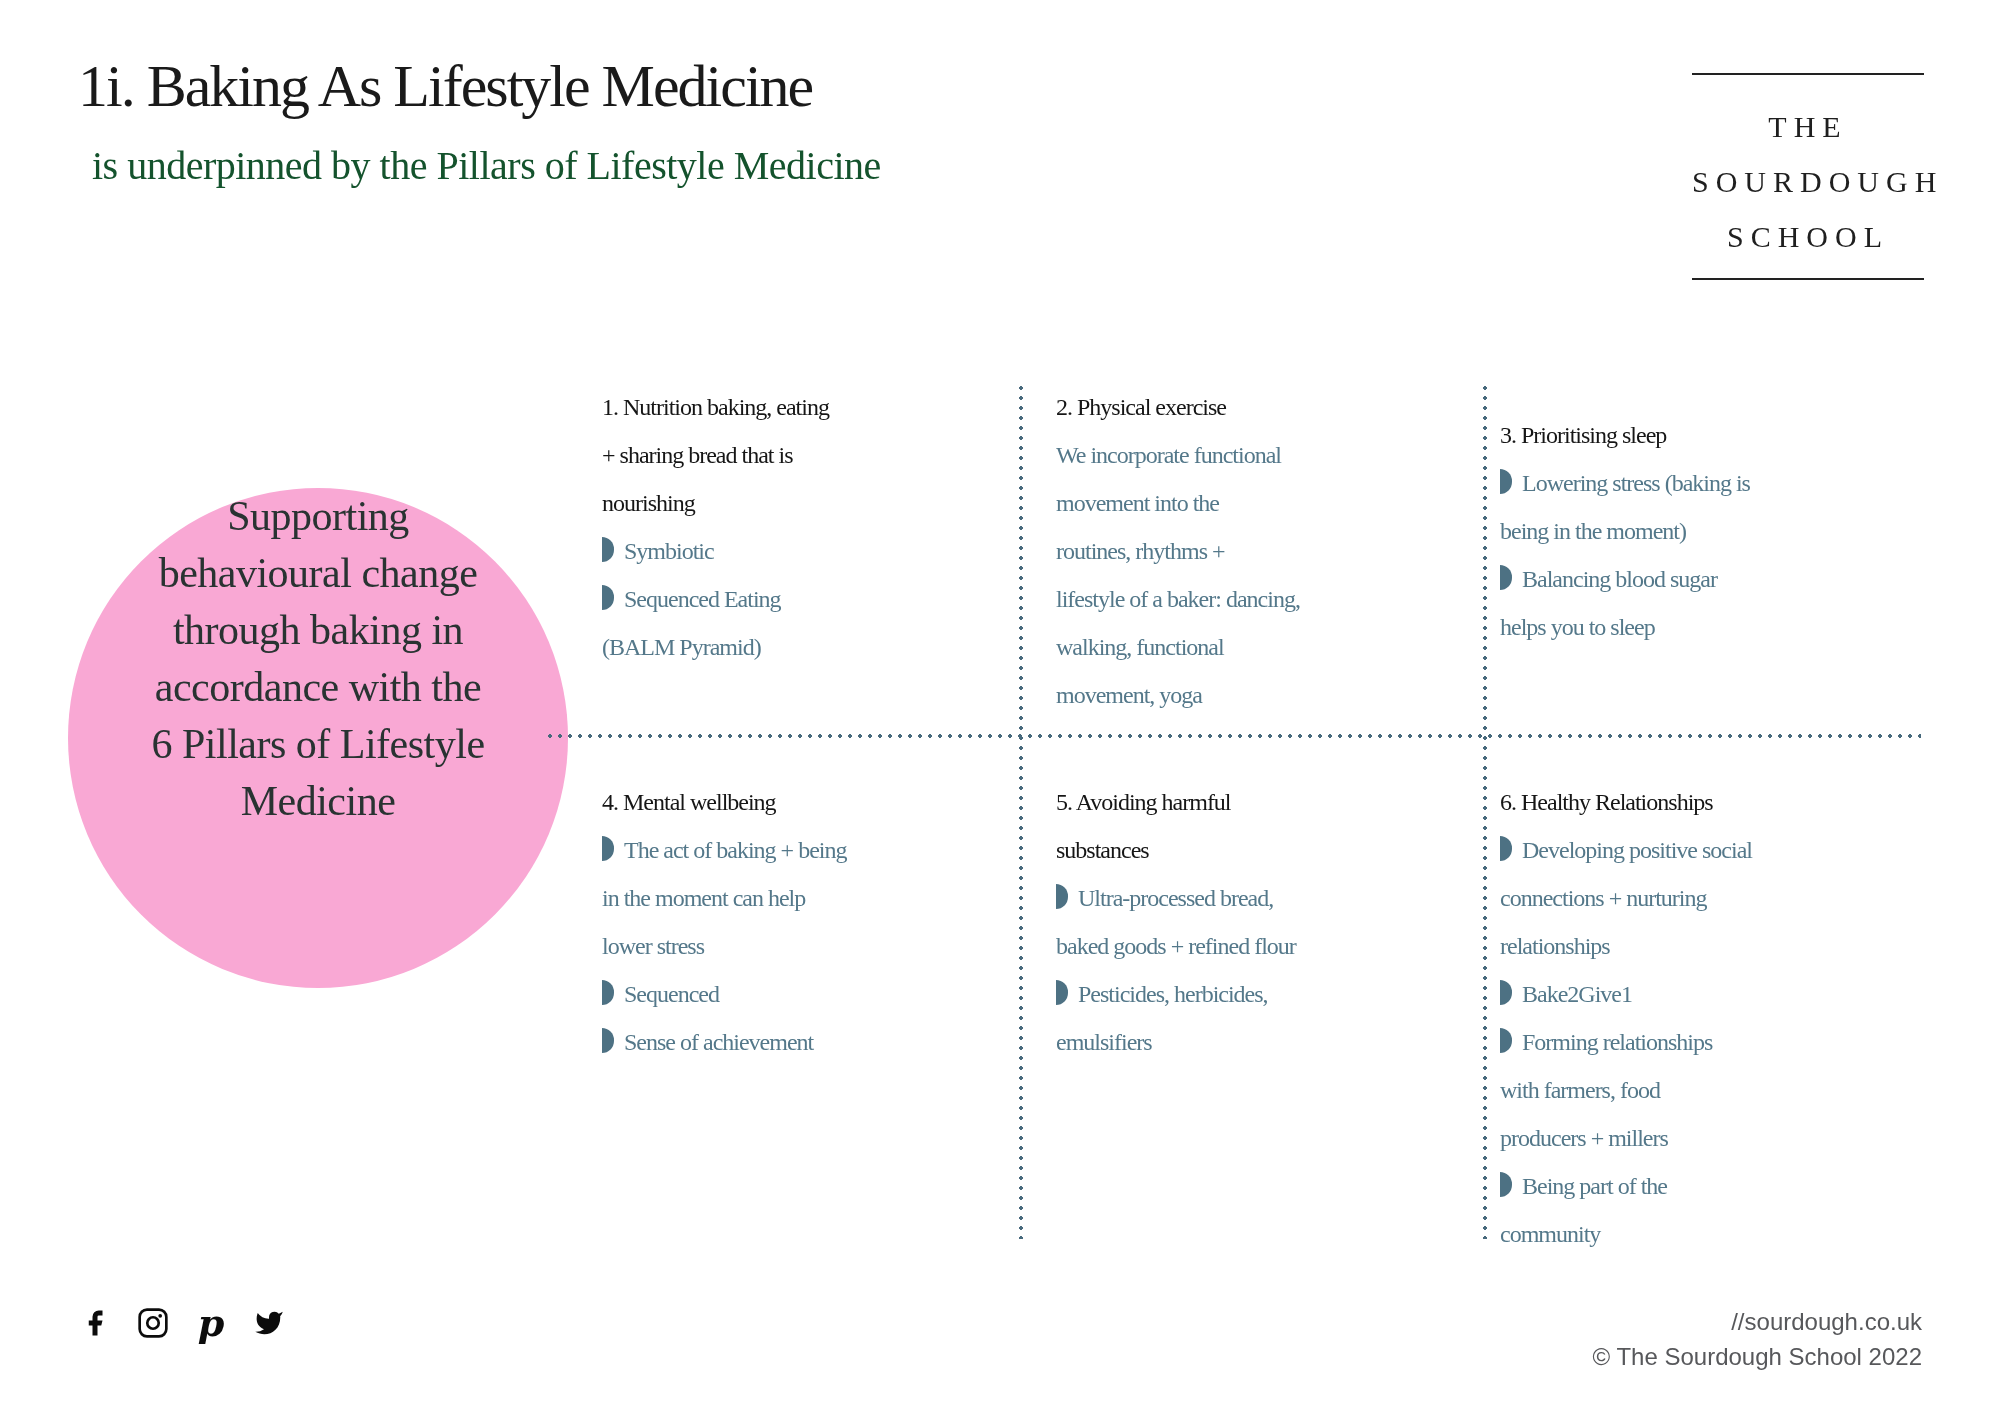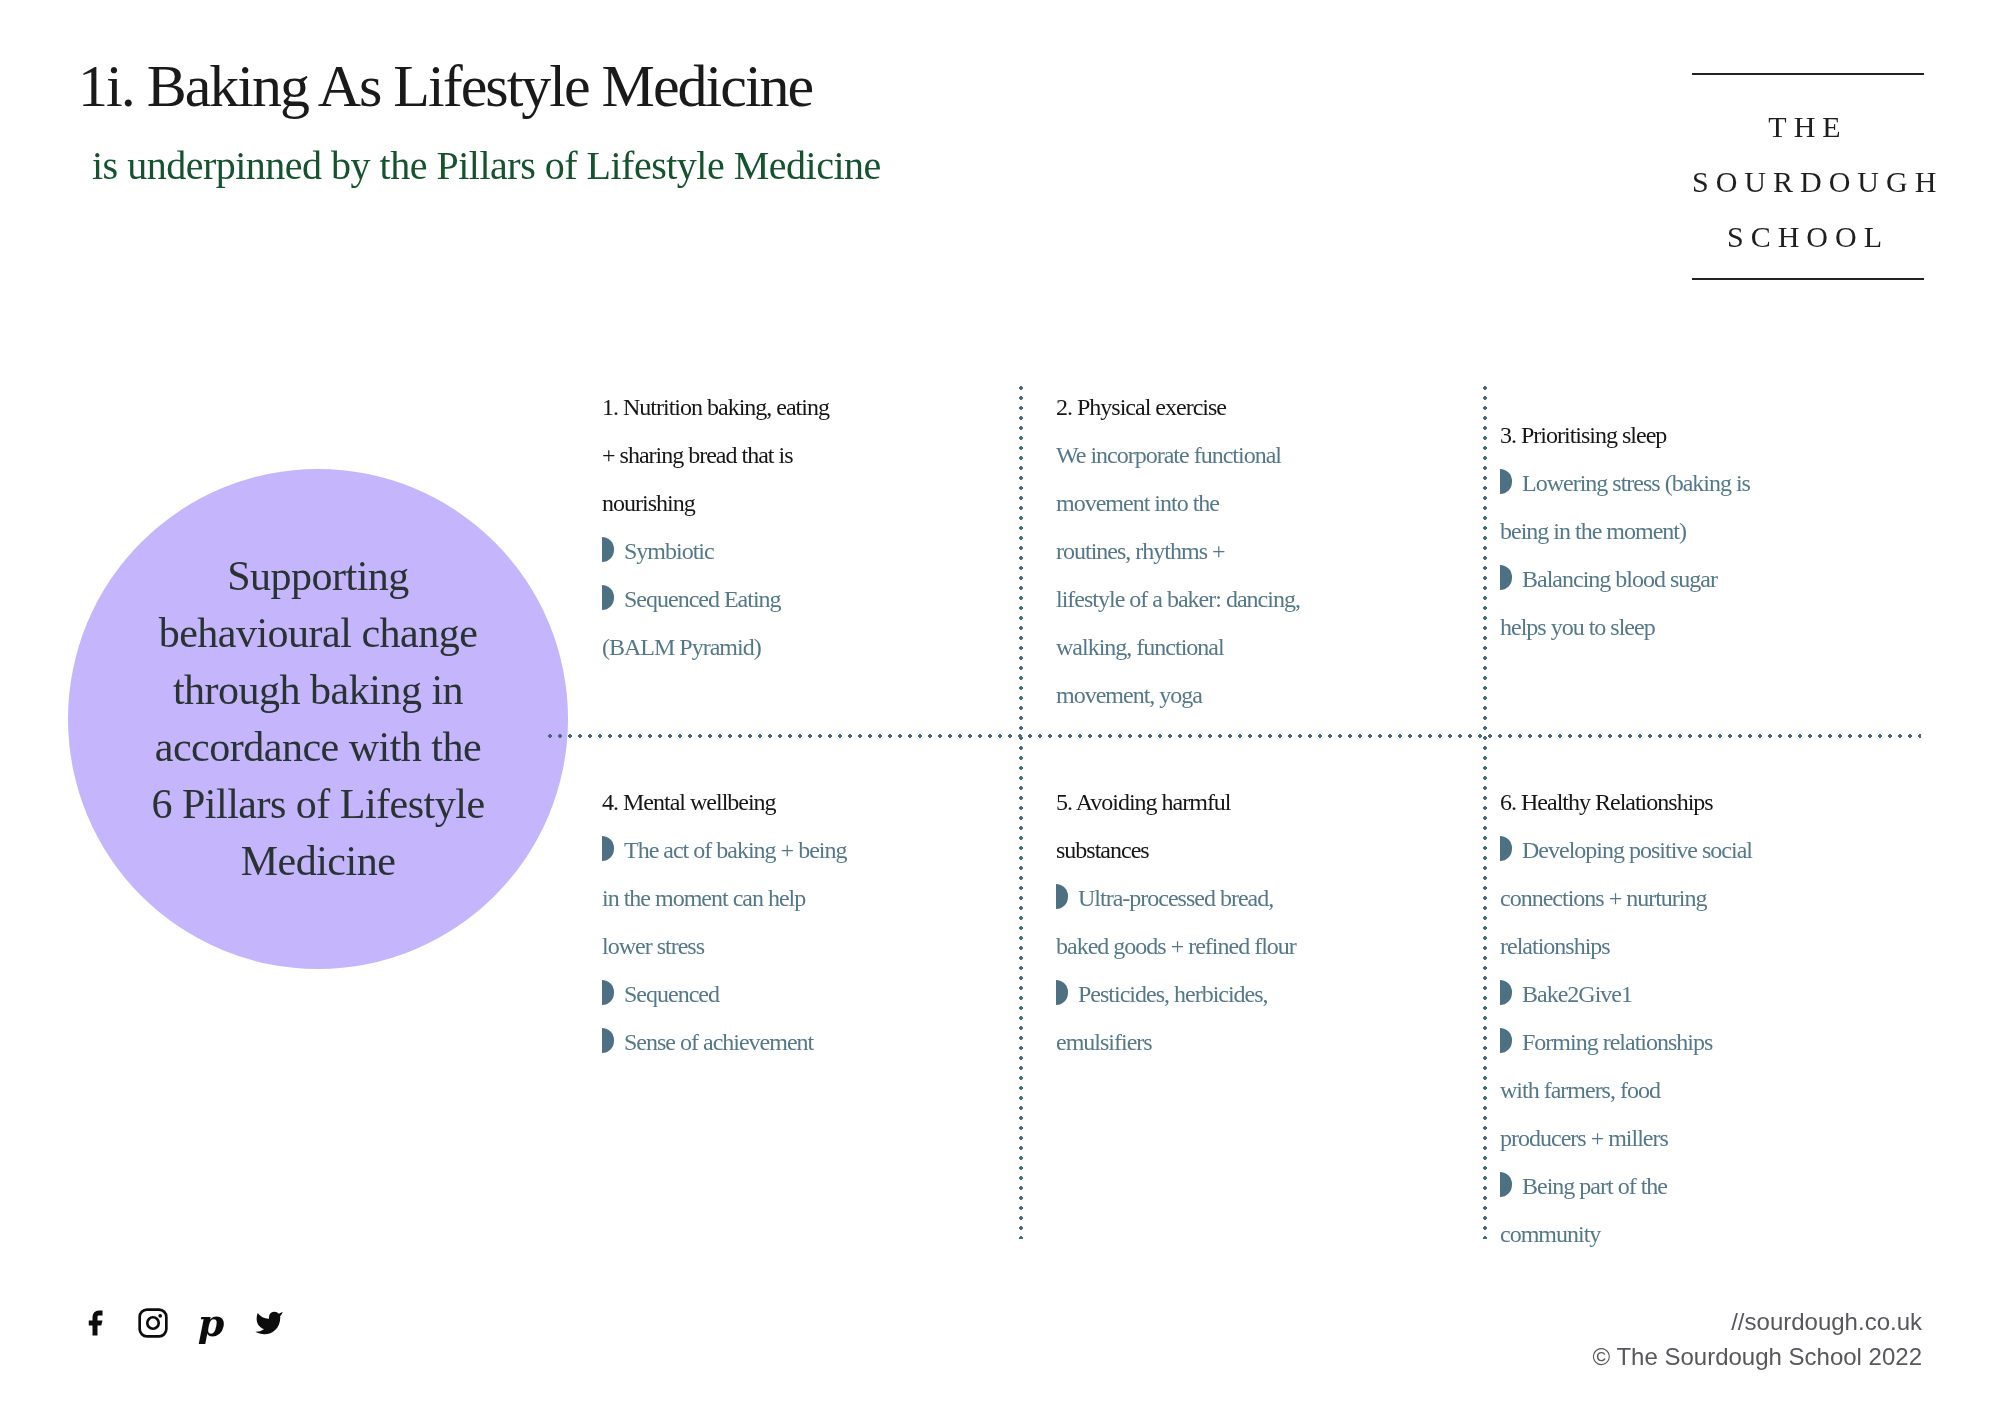--- a/index.html
+++ b/index.html
@@ -12,22 +12,22 @@
   .subtitle{position:absolute;left:92px;top:142px;font-size:40px;letter-spacing:-0.5px;
             color:#14532d;white-space:nowrap;font-weight:400;}
 
   
   .logo{position:absolute;left:1692px;top:73px;width:232px;
         border-top:2px solid #222;border-bottom:2px solid #222;
         padding:24px 0 14px 0;text-align:center;}
   .logo div{font-size:30px;line-height:55px;letter-spacing:7px;color:#1f1f1f;}
 
   
-  .circle{position:absolute;left:68px;top:469px;width:500px;height:500px;border-radius:50%;
-          background:#c4b5fd;display:flex;align-items:center;justify-content:center;}
+  .circle{position:absolute;left:68px;top:488px;width:500px;height:500px;border-radius:50%;
+          background:#f9a8d4;display:flex;justify-content:center;}
   .circle-text{font-size:42px;line-height:57px;color:#293332;text-align:center;
                white-space:pre-line;letter-spacing:-0.5px;}
 
   
   .vline{position:absolute;width:4px;top:383px;height:856px;
          background-image:radial-gradient(circle,#47697c 1.7px,rgba(0,0,0,0) 1.9px);
          background-size:4px 10px;background-repeat:repeat-y;background-position:center top;}
   .vline1{left:1019px;}
   .vline2{left:1483px;}
   .hline{position:absolute;height:4px;top:734px;left:545px;width:1376px;

